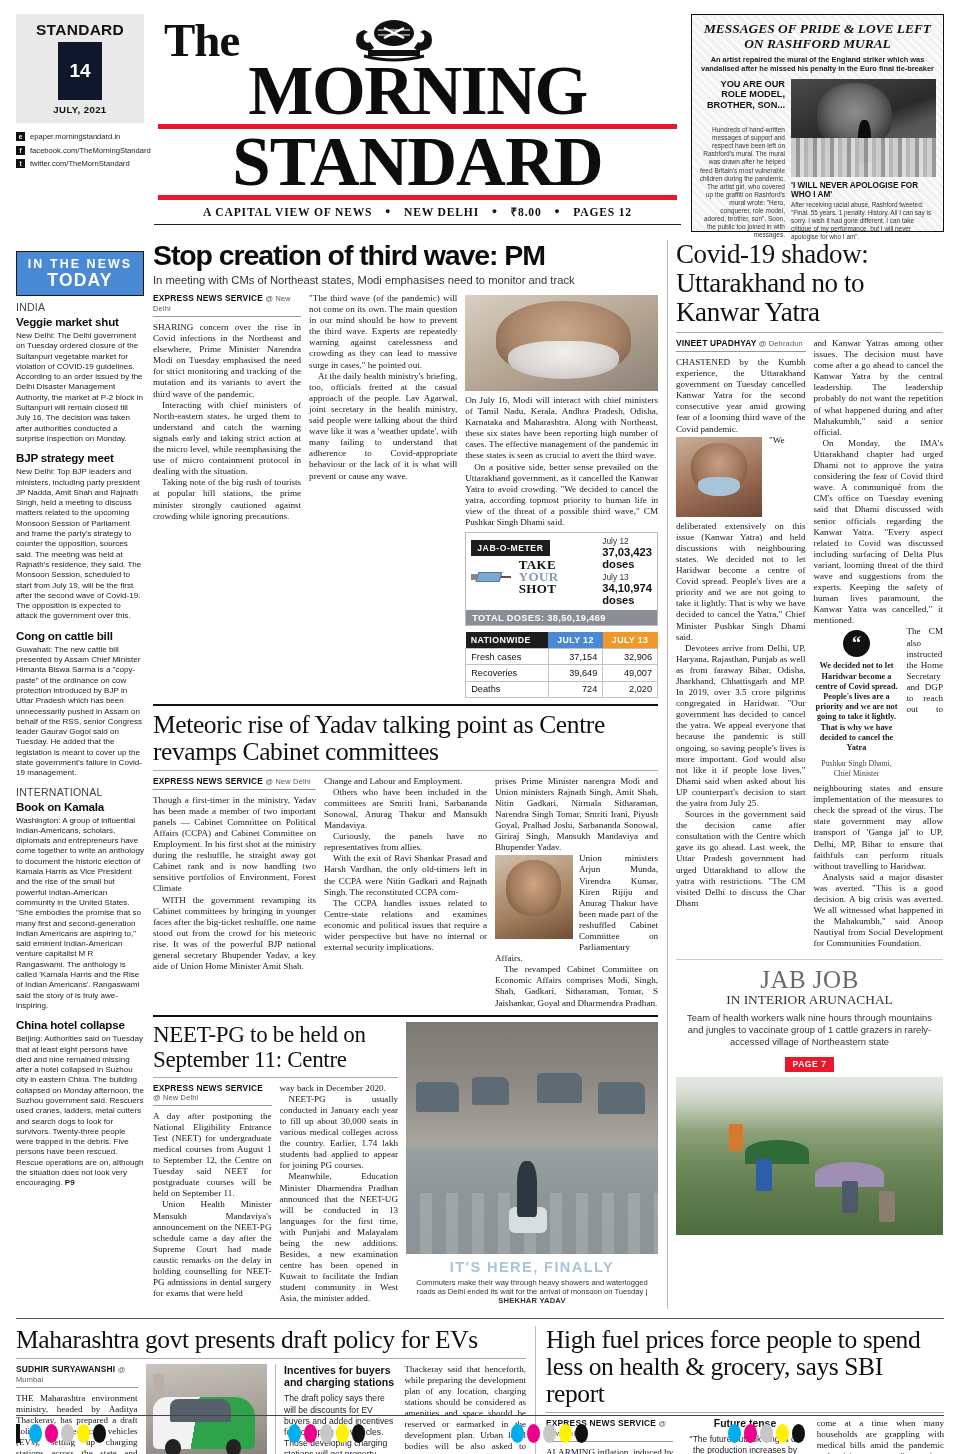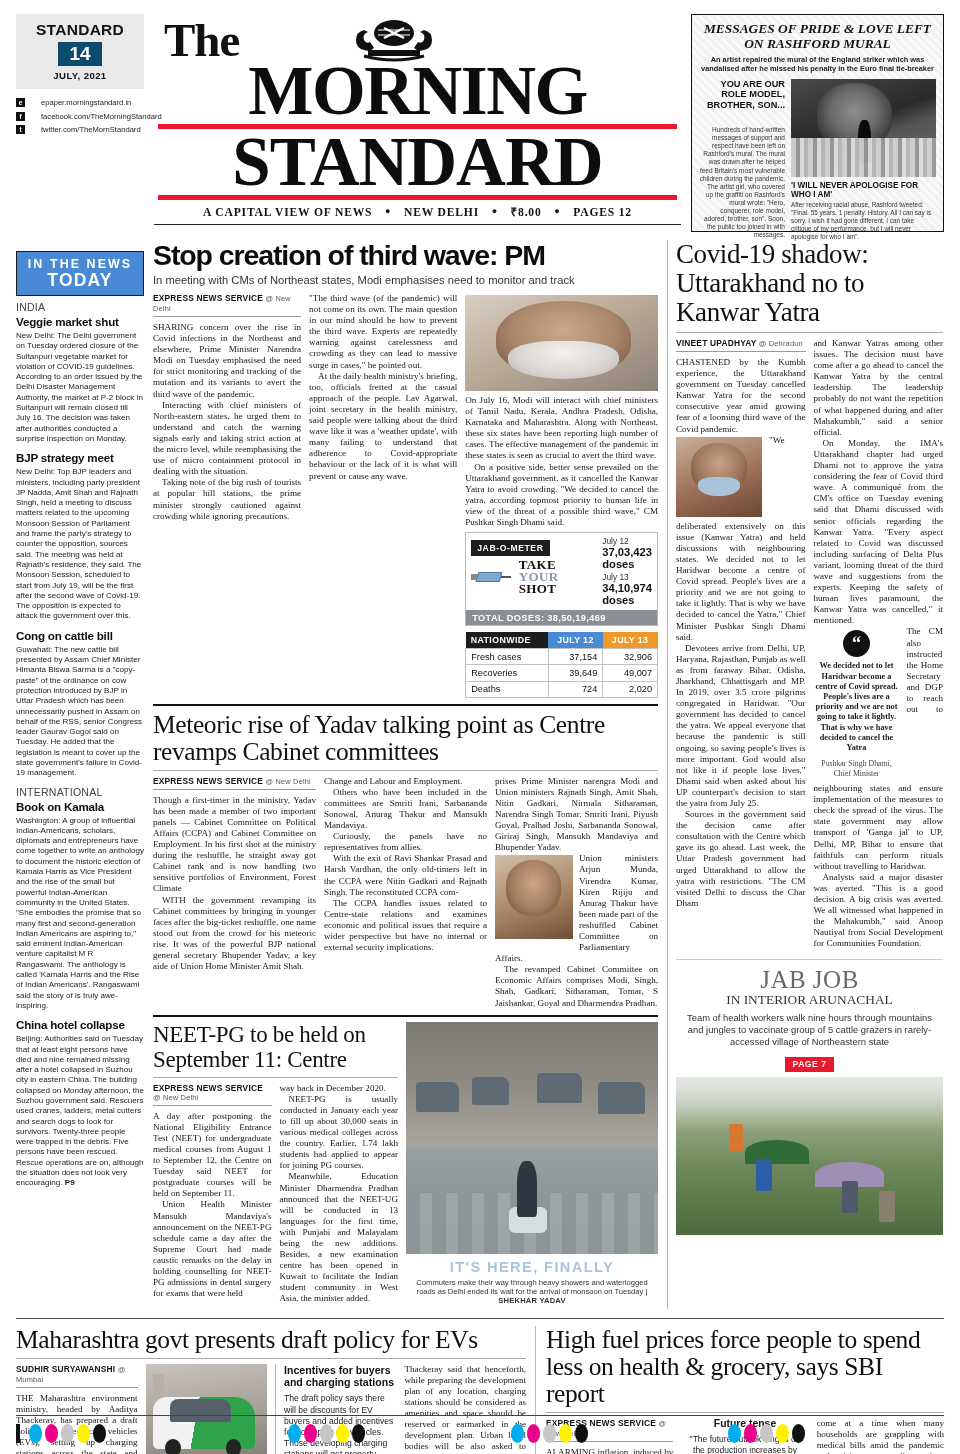--- a/index.html
+++ b/index.html
@@ -27,26 +27,26 @@
   .byline .loc { font-weight: normal; font-size: 7.4px; color: #555; }
 
   
   .top { display: flex; gap: 10px; height: 218px; }
 
   
   .datecol { width: 128px; flex: 0 0 128px; }
   .datebox { background: #e9e9e9; text-align: center; padding: 7px 0 8px 0; }
   .datebox .dow { font-weight: bold; font-size: 15.5px; letter-spacing: .3px; color: #111; }
   .datebox .daynum {
-    display: inline-block; background: #0c4a6e; color: #fff;
-    font-weight: bold; font-size: 19px; padding: 1px 11px; margin: 3px 0 4px 0;
+    display: inline-block; background: #0f172a; color: #fff;
+    font-weight: bold; font-size: 19px; padding: 18px 11px; margin: 3px 0 4px 0;
   }
   .datebox .yr { font-weight: bold; font-size: 9.6px; letter-spacing: .4px; }
   .social { margin-top: 9px; }
-  .social div { display: flex; align-items: center; gap: 16px; margin-bottom: 4.5px; font-size: 7.6px; color: #222; }
+  .social div { display: flex; align-items: center; gap: 5px; margin-bottom: 4.5px; font-size: 7.6px; color: #222; }
   .sicon { width: 9px; height: 9px; background: #111; color: #fff; font-size: 6.5px;
            display: flex; align-items: center; justify-content: center; flex: 0 0 9px; font-weight: bold; }
 
   .newsbox { margin-top: 11px; border: 1.4px solid #1b1b1b; }
   .newsbox-hd { background: #4a8ad4; color: #fff; text-align: center; padding: 5px 0 6px 0; }
   .newsbox-hd .l1 { font-weight: bold; font-size: 12.4px; letter-spacing: 2.1px; }
   .newsbox-hd .l2 { font-weight: bold; font-size: 17.5px; letter-spacing: 1.2px; line-height: 18px; }
 
   
   .plate { flex: 1 1 auto; padding-top: 6px; position: relative; }
@@ -556,21 +556,21 @@
             </div>
             <p>The CM also instructed the Home Secretary and DGP to reach out to neighbouring states and ensure implementation of the measures to check the spread of the virus. The state government may allow transport of 'Ganga jal' to UP, Delhi, MP, Bihar to ensure that faithfuls can perform rituals without travelling to Haridwar.</p>
             <p>Analysts said a major disaster was averted. "This is a good decision. A big crisis was averted. We all witnessed what happened in the Mahakumbh," said Anoop Nautiyal from Social Development for Communities Foundation.</p>
           </div>
         </div>
       </div>
 
       <div class="jabjob">
         <div class="t">JAB JOB</div>
         <div class="s">IN INTERIOR ARUNACHAL</div>
-        <div class="d">Team of health workers walk nine hours through mountains and jungles to vaccinate group of 5 cattle grazers in rarely-accessed village of Northeastern state</div>
+        <div class="d">Team of health workers walk nine hours through mountains and jungles to vaccinate group of 1 cattle grazers in rarely-accessed village of Northeastern state</div>
         <div class="pagebadge">PAGE 7</div>
       </div>
 
       <div class="hillphoto">
         <div class="mist"></div>
         <div class="p1"></div>
         <div class="um1"></div>
         <div class="p2"></div>
         <div class="um2"></div>
         <div class="p3"></div>

